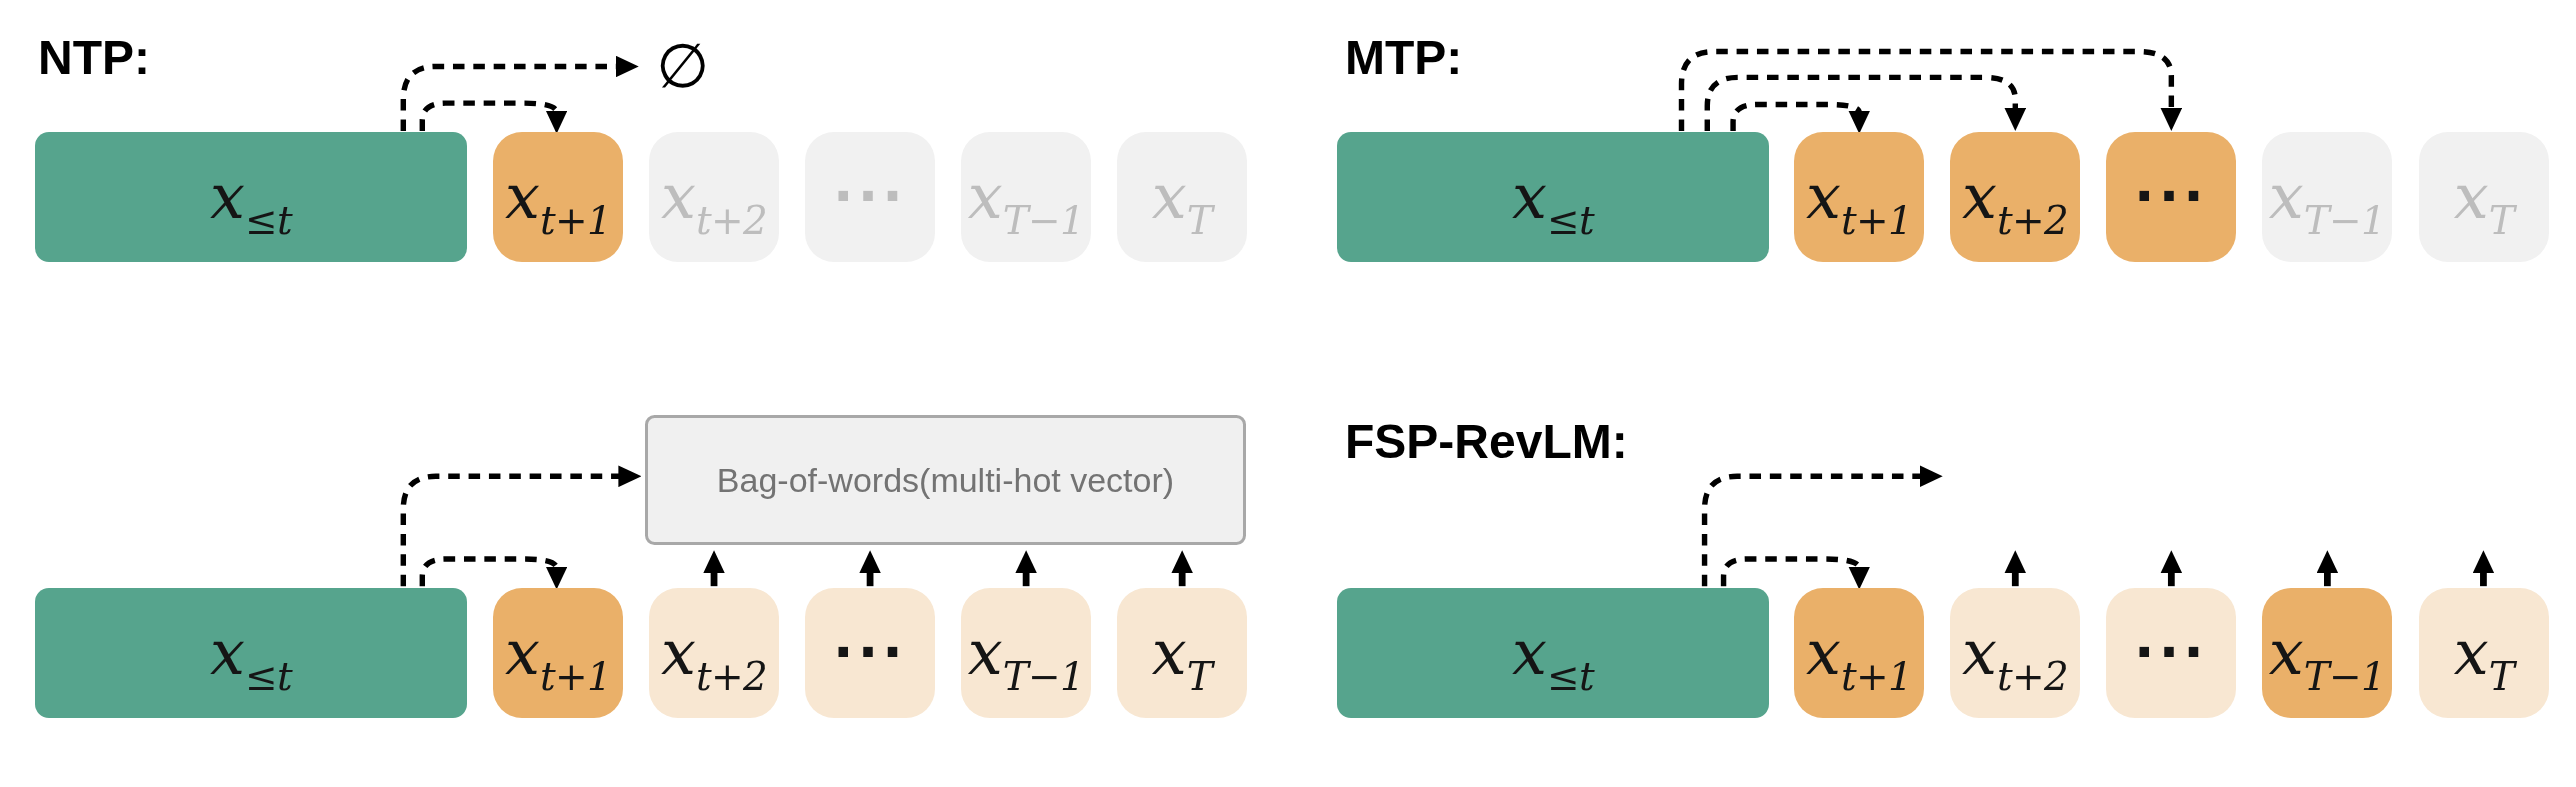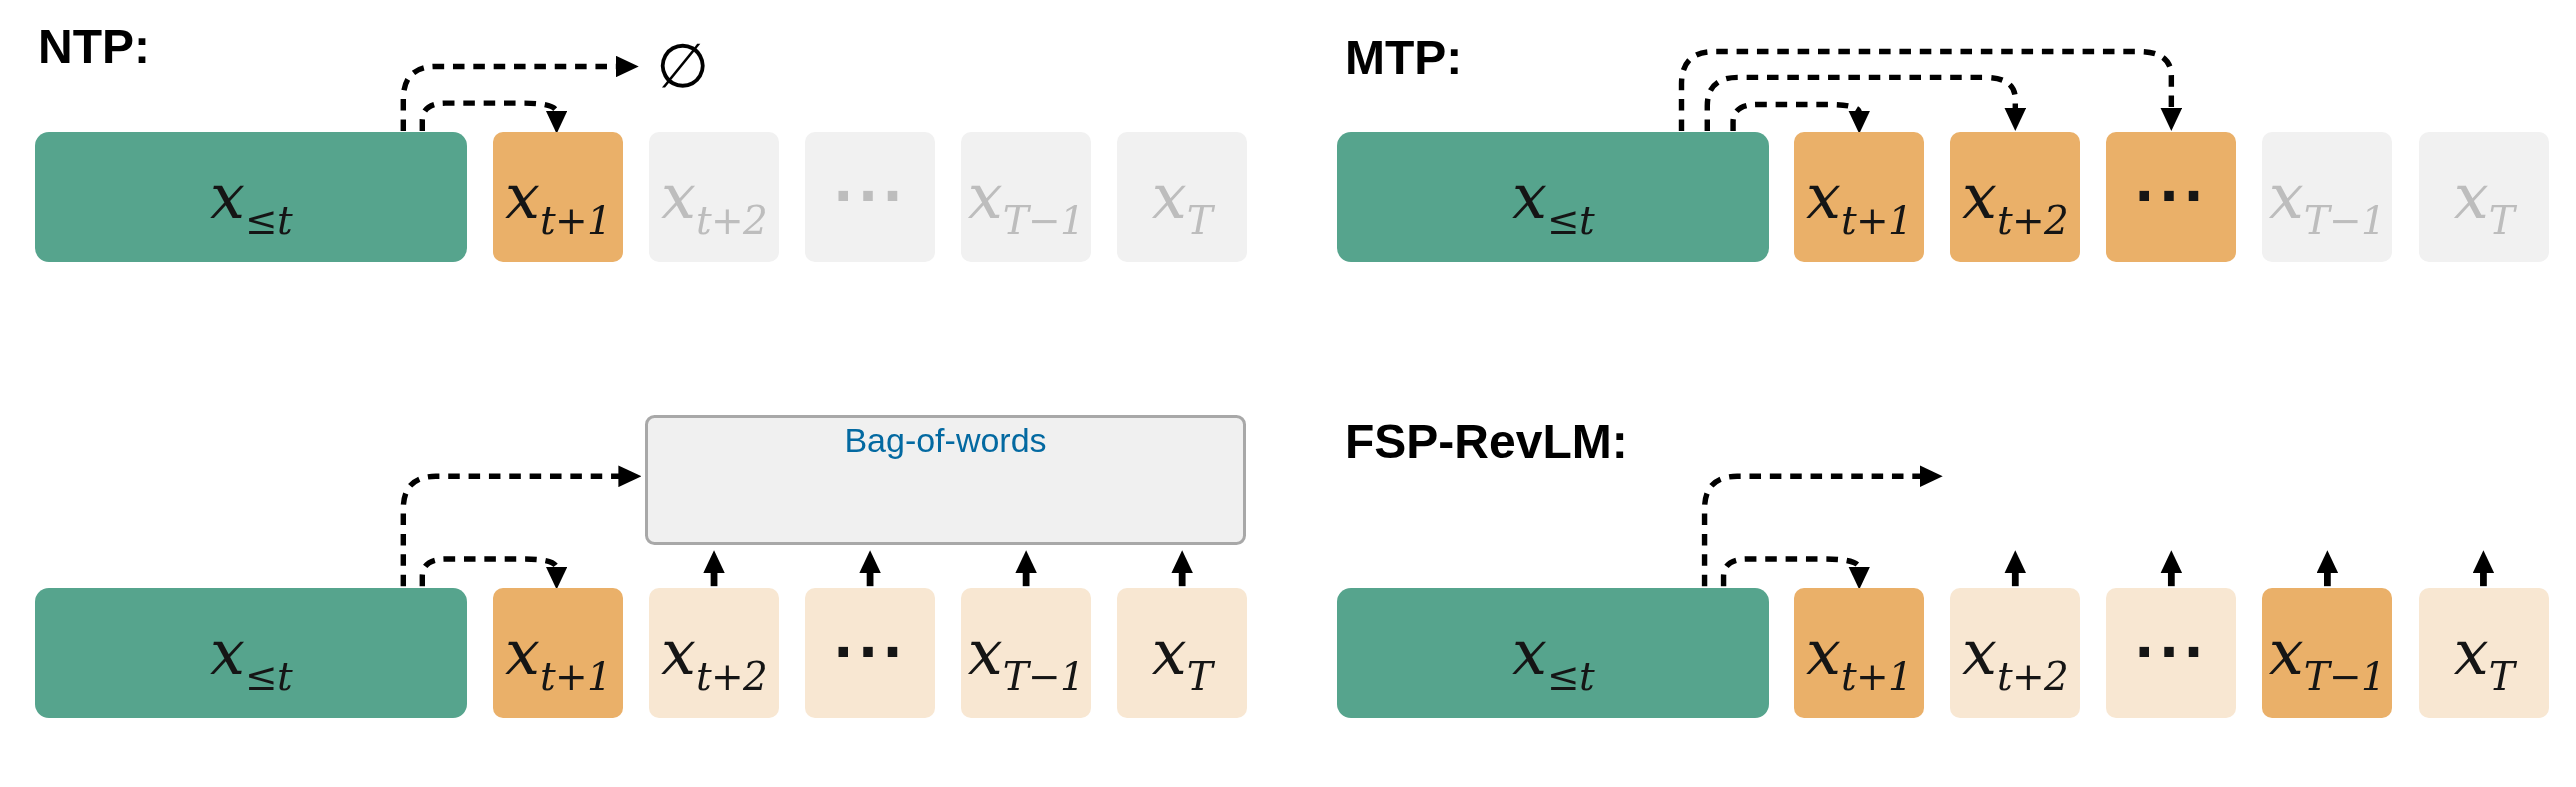--- a/index.html
+++ b/index.html
@@ -13,21 +13,21 @@
   #arrows{position:absolute;left:0;top:0;}
   .qlabel{
     position:absolute;
     font:700 48px/1 "Liberation Sans",sans-serif;
     color:#000000;
     white-space:nowrap;
   }
   .box{
     position:absolute;
     height:130px;
-    border-radius:10px;
+    border-radius:29px;
     display:flex;align-items:center;justify-content:center;
     box-sizing:border-box;
   }
   .ctx{border-radius:14px;}
   .variant-context{background:var(--green);}
   .variant-target{background:var(--orange);}
   .variant-future{background:var(--cream);}
   .variant-faded{background:var(--fadedFill);}
   .tok{
     font-family:"DejaVu Serif",serif;
@@ -52,23 +52,23 @@
   }
   .variant-faded .tok{color:var(--fadedText);}
   .panel{
     position:absolute;
     top:415px;
     width:601px;height:130px;
     box-sizing:border-box;
     background:var(--panelFill);
     border:3.4px solid var(--panelBorder);
     border-radius:9.5px;
-    display:flex;flex-direction:column;align-items:center;justify-content:space-between;
+    display:flex;flex-direction:row;align-items:center;justify-content:center;
     font:400 34px/1.32 "Liberation Sans",sans-serif;
-    color:#0369a1;
+    color:#737373;
     text-align:center;
   }
   .empty-set{
     position:absolute;
     left:645px;top:27px;
     width:75px;height:76px;
     display:flex;align-items:center;justify-content:center;
     font:400 61px/1 "DejaVu Sans",sans-serif;
     color:#000000;
   }
@@ -108,28 +108,29 @@
       <path d="M 1512 864 V 842" marker-end="url(#head)"></path>
       <path d="M 1742 864 V 842" marker-end="url(#head)"></path>
 
       <path d="M 2970 864 V 842" marker-end="url(#head)"></path>
       <path d="M 3200 864 V 842" marker-end="url(#head)"></path>
       <path d="M 3430 864 V 842" marker-end="url(#head)"></path>
       <path d="M 3660 864 V 842" marker-end="url(#head)"></path>
     </g>
   </svg>
 
-  <div class="qlabel" style="left:38px;top:23px">NTP:</div>
+  <div class="qlabel" style="left:38px;top:34px">NTP:</div>
   <div class="qlabel" style="left:1345px;top:34px">MTP:</div>
   <div class="qlabel" style="left:1345px;top:418px">FSP-RevLM:</div>
 
   <div class="empty-set">∅</div>
 
   <div class="panel" style="left:645px">
     <span>Bag-of-words</span>
+    <span>(multi-hot vector)</span>
   </div>
 
   <div id="boxes-layer">
       <div class="box variant-context ctx" style="left: 35px; top: 132px; width: 432px;">
         <span class="tok"><span>x</span><sub>≤t</sub></span>
       </div>
       <div class="box variant-target" style="left: 493px; top: 132px; width: 130px;">
         <span class="tok"><span>x</span><sub>t+1</sub></span>
       </div>
       <div class="box variant-faded" style="left: 649px; top: 132px; width: 130px;">

